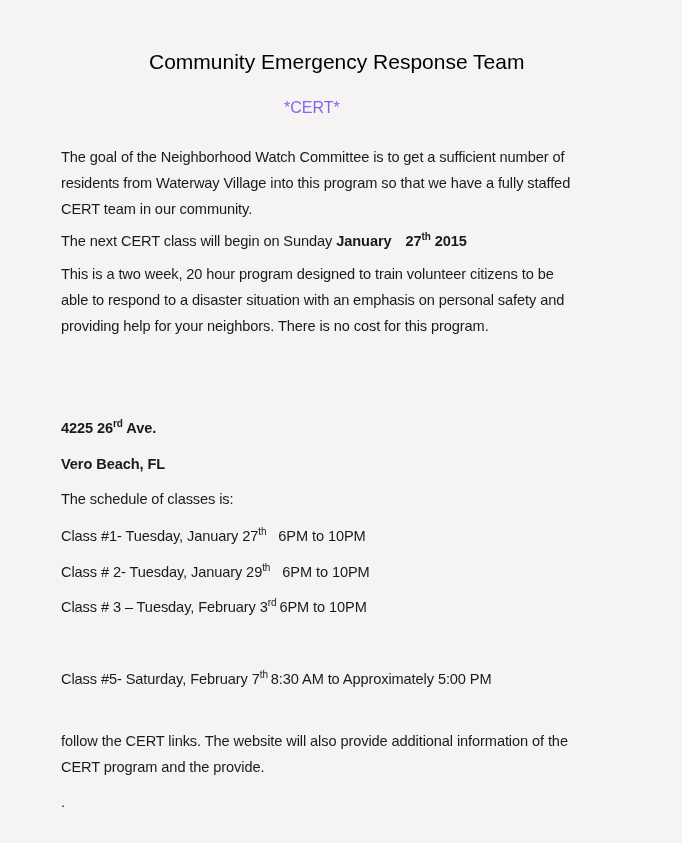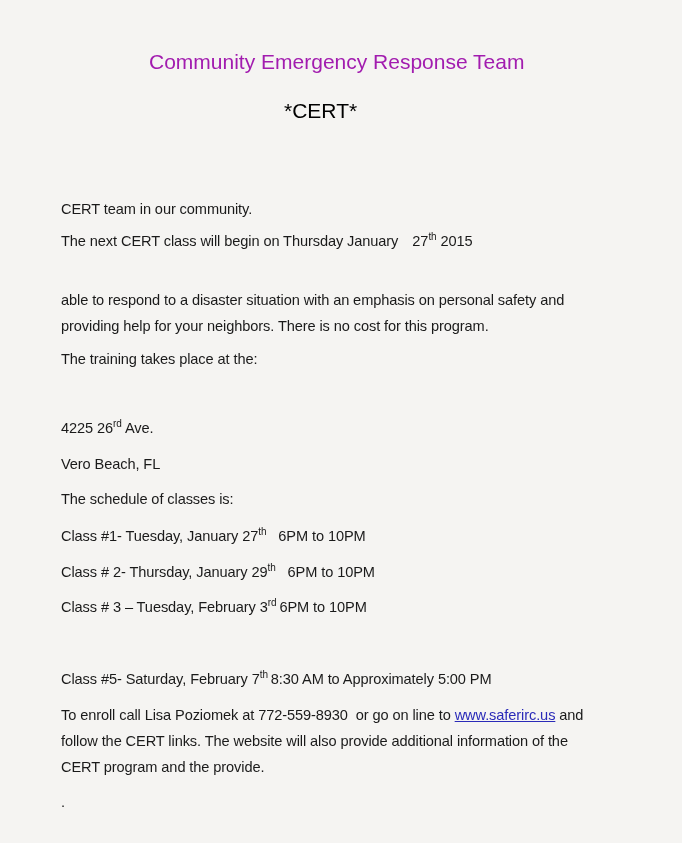--- a/index.html
+++ b/index.html
@@ -28,79 +28,80 @@
       line-height: 26px;
       white-space: nowrap;
       letter-spacing: -0.1px;
     }
     .title {
       position: absolute;
       left: 149px;
       top: 50px;
       font-size: 21px;
       white-space: nowrap;
-      color: #a21caf;
+      color: #000000;
     }
     .subtitle {
       position: absolute;
       left: 284px;
       top: 99px;
-      font-size: 21px;
+      font-size: 16px;
       white-space: nowrap;
-      color: #000000;
+      color: #8b5cf6;
     }
-    .bold { font-weight: normal; }
+    .bold { font-weight: bold; }
     sup {
       font-size: 10px;
       line-height: 0;
       vertical-align: 6px;
     }
     .link {
       color: #2a2ab8;
       text-decoration: underline;
       cursor: pointer;
     }
     .gap { display: inline-block; }
   </style>
 </head>
 <body>
 
 <div class="page">
 
   <div class="title">Community Emergency Response Team</div>
   <div class="subtitle">*CERT*</div>
 
+  <div class="line" style="top:144px">The goal of the Neighborhood Watch Committee is to get a sufficient number of</div>
+  <div class="line" style="top:170px">residents from Waterway Village into this program so that we have a fully staffed</div>
   <div class="line" style="top:196px">CERT team in our community.</div>
 
   <div class="line" style="top:228px">
-    <span>The next CERT class will begin on Thursday </span><span class="bold">January</span><span class="gap" style="width:14px"></span><span class="bold">27</span><sup class="bold">th</sup><span class="bold"> </span><span class="bold">2015</span>
+    <span>The next CERT class will begin on Sunday </span><span class="bold">January</span><span class="gap" style="width:14px"></span><span class="bold">27</span><sup class="bold">th</sup><span class="bold"> </span><span class="bold">2015</span>
   </div>
 
+  <div class="line" style="top:261px">This is a two week, 20 hour program designed to train volunteer citizens to be</div>
   <div class="line" style="top:287px">able to respond to a disaster situation with an emphasis on personal safety and</div>
   <div class="line" style="top:313px">providing help for your neighbors. There is no cost for this program.</div>
 
-  <div class="line bold" style="top:346px">The training takes place at the:</div>
   <div class="line bold" style="top:415px">
     <span>4225 26</span><sup>rd</sup><span> Ave.</span>
   </div>
   <div class="line bold" style="top:451px">Vero Beach, FL</div>
 
   <div class="line" style="top:486px">The schedule of classes is:</div>
 
   <div class="line" style="top:523px">
     <span>Class #1- Tuesday, January 27</span><sup>th</sup><span class="gap" style="width:12px"></span><span>6PM to 10PM</span>
   </div>
   <div class="line" style="top:559px">
-    <span>Class # 2- Thursday, January 29</span><sup>th</sup><span class="gap" style="width:12px"></span><span>6PM to 10PM</span>
+    <span>Class # 2- Tuesday, January 29</span><sup>th</sup><span class="gap" style="width:12px"></span><span>6PM to 10PM</span>
   </div>
   <div class="line" style="top:594px">
     <span>Class # 3 – Tuesday, February 3</span><sup>rd</sup><span class="gap" style="width:3px"></span><span>6PM to 10PM</span>
   </div>
   <div class="line" style="top:666px">
     <span>Class #5- Saturday, February 7</span><sup>th</sup><span class="gap" style="width:3px"></span><span>8:30 AM to Approximately 5:00 PM</span>
   </div>
 
-  <div class="line" style="top:702px; white-space:pre"><span>To enroll call </span><span class="bold">Lisa Poziomek at 772-559-8930</span><span>  or go on line to </span><a class="link">www.saferirc.us</a><span> and</span></div>
   <div class="line" style="top:728px">follow the CERT links. The website will also provide additional information of the</div>
   <div class="line" style="top:754px">CERT program and the provide.</div>
 
   <div class="line" style="top:789px">.</div>
 </div>
 
 </body></html>

